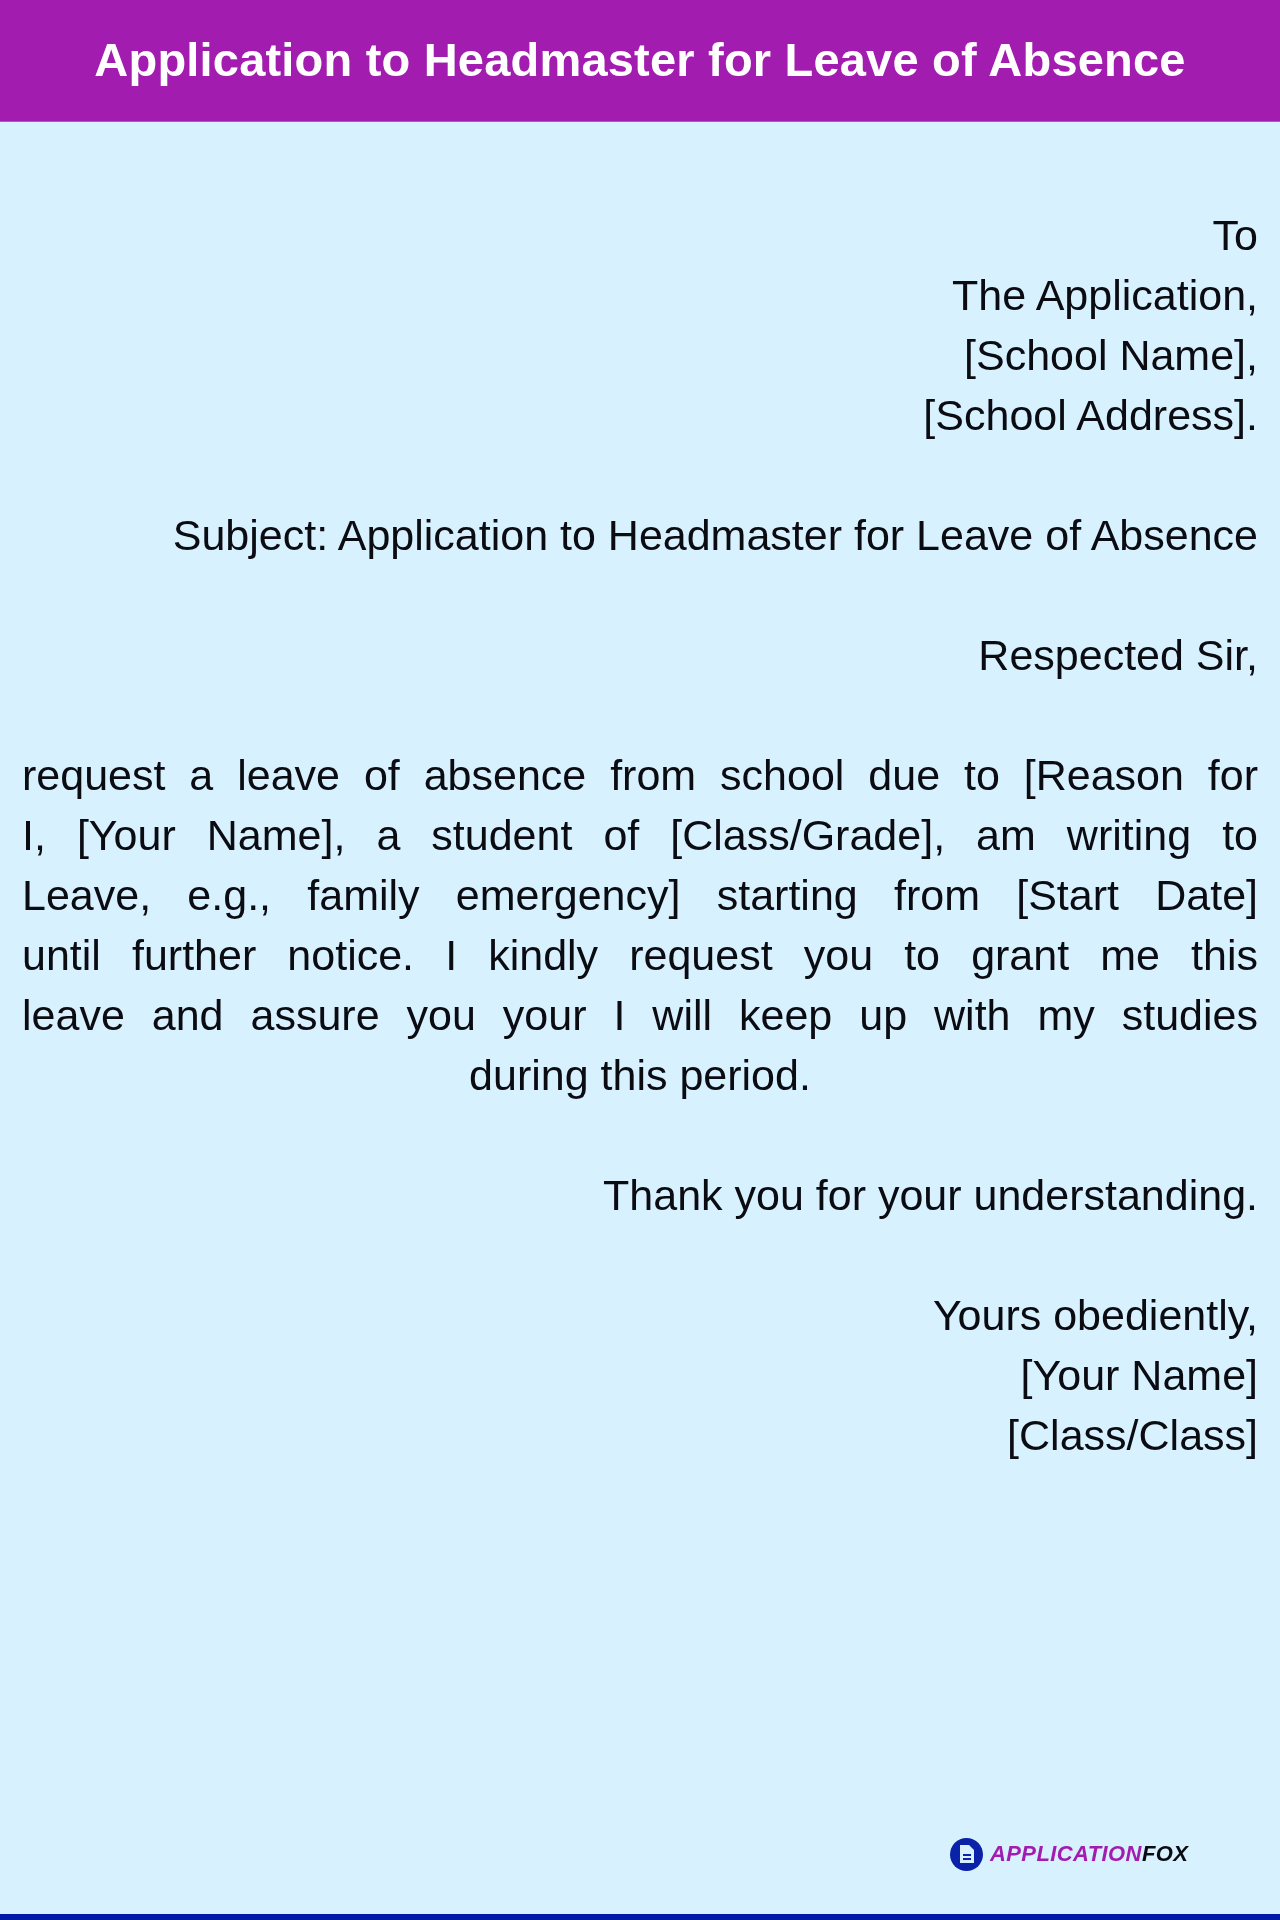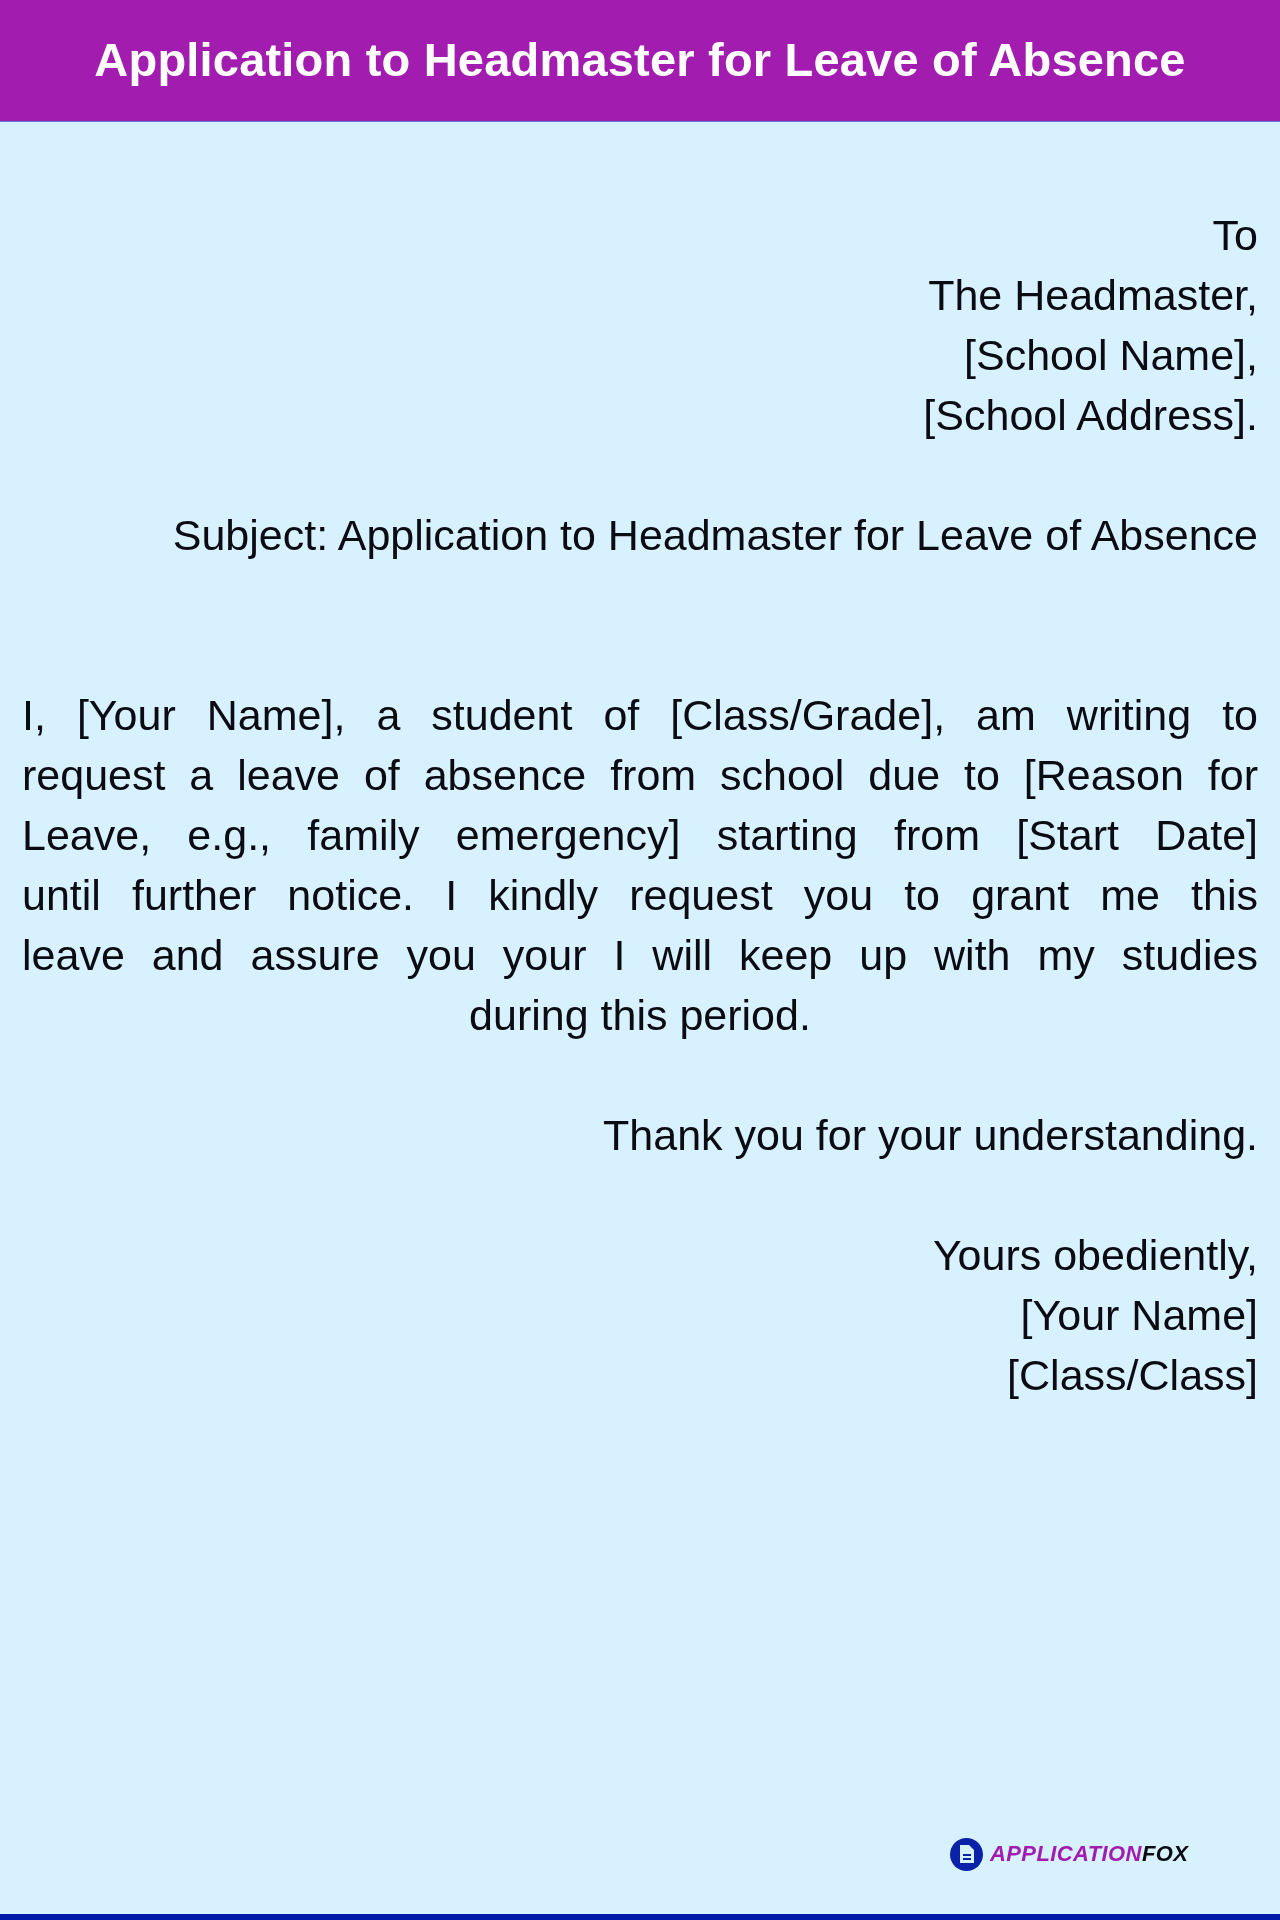--- a/index.html
+++ b/index.html
@@ -43,31 +43,32 @@
 </head>
 <body>
 
 <div class="header">
   <div class="header-title">Application to Headmaster for Leave of Absence</div>
 </div>
 
 <div class="letter">
   <div>
     <span class="line">To</span>
-    <span class="line">The Headmaster,</span>
+    <span class="line">The Application,</span>
     <span class="line">[School Name],</span>
     <span class="line">[School Address].</span>
   </div>
   <div class="blank"></div>
   <span class="line">Subject: Application to Headmaster for Leave of Absence</span>
   <div class="blank"></div>
+  <span class="line">Respected Sir,</span>
   <div class="blank"></div>
   <div>
+    <span class="jline">request a leave of absence from school due to [Reason for</span>
     <span class="jline">I, [Your Name], a student of [Class/Grade], am writing to</span>
-    <span class="jline">request a leave of absence from school due to [Reason for</span>
     <span class="jline">Leave, e.g., family emergency] starting from [Start Date]</span>
     <span class="jline">until further notice. I kindly request you to grant me this</span>
     <span class="jline">leave and assure you your I will keep up with my studies</span>
     <span class="lastline">during this period.</span>
   </div>
   <div class="blank"></div>
   <span class="line">Thank you for your understanding.</span>
   <div class="blank"></div>
   <span class="line">Yours obediently,</span>
   <span class="line">[Your Name]</span>

